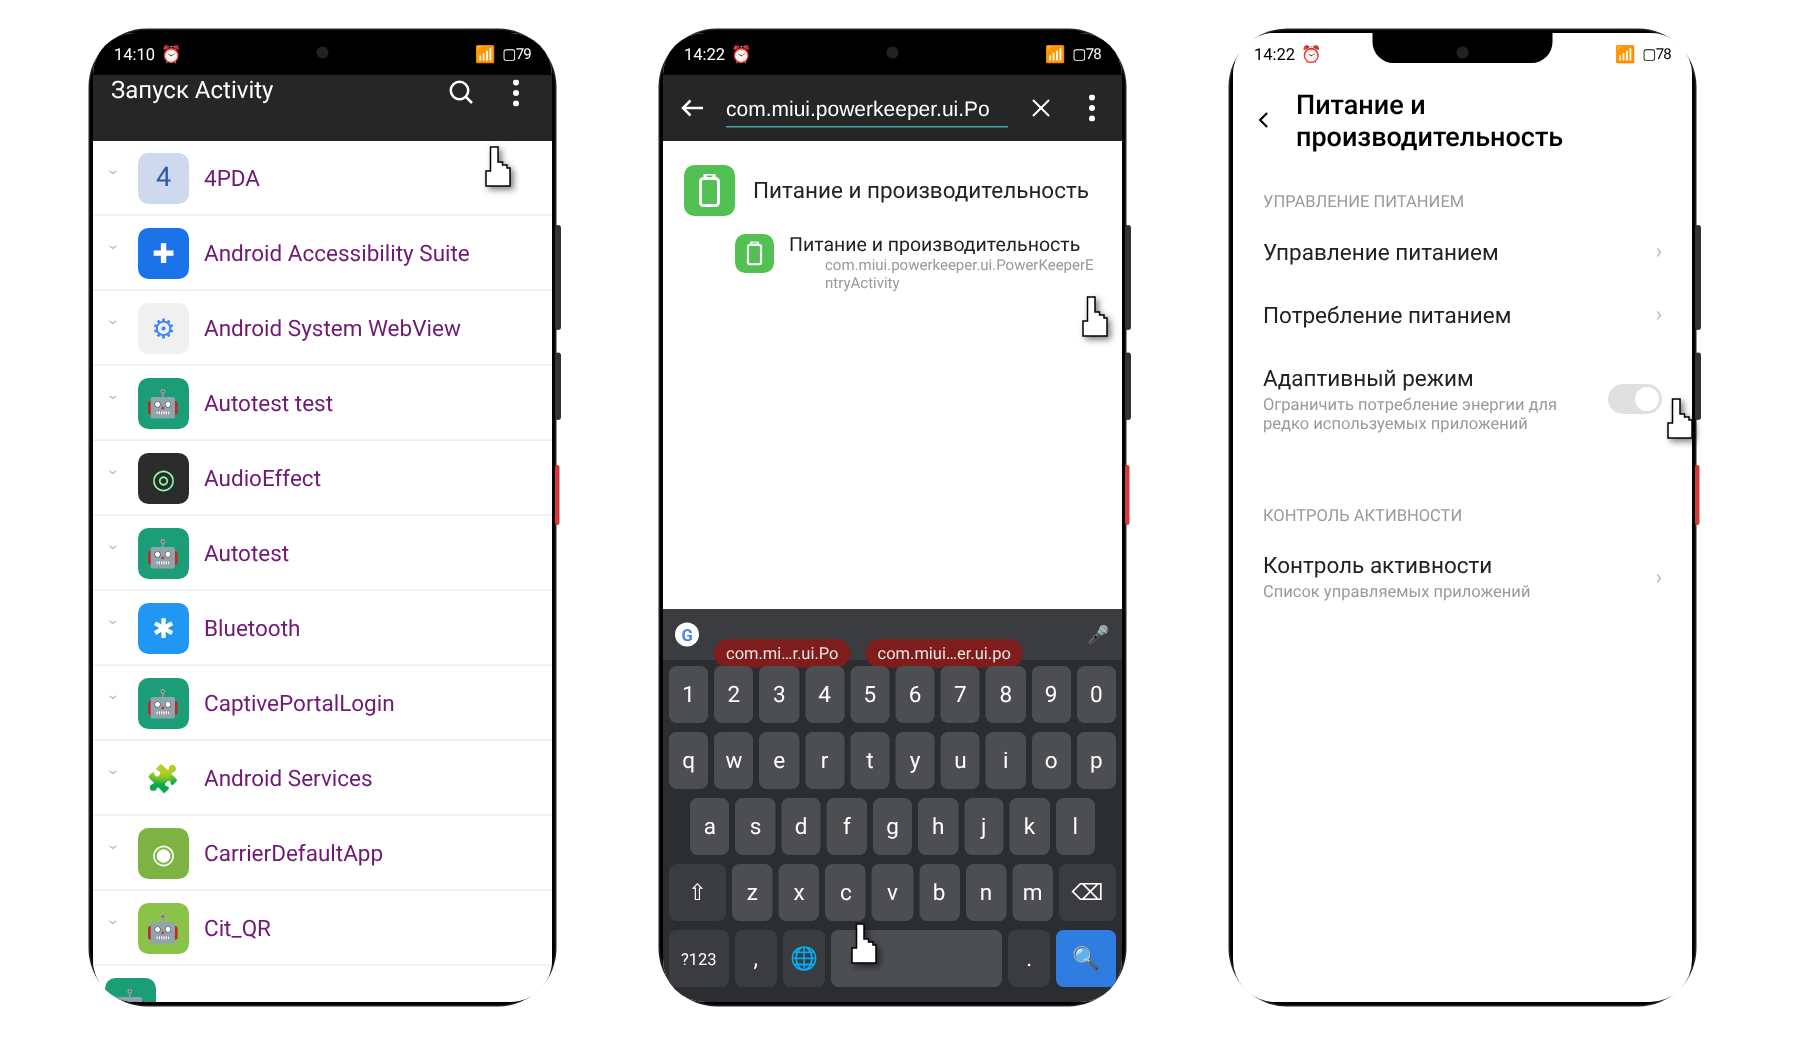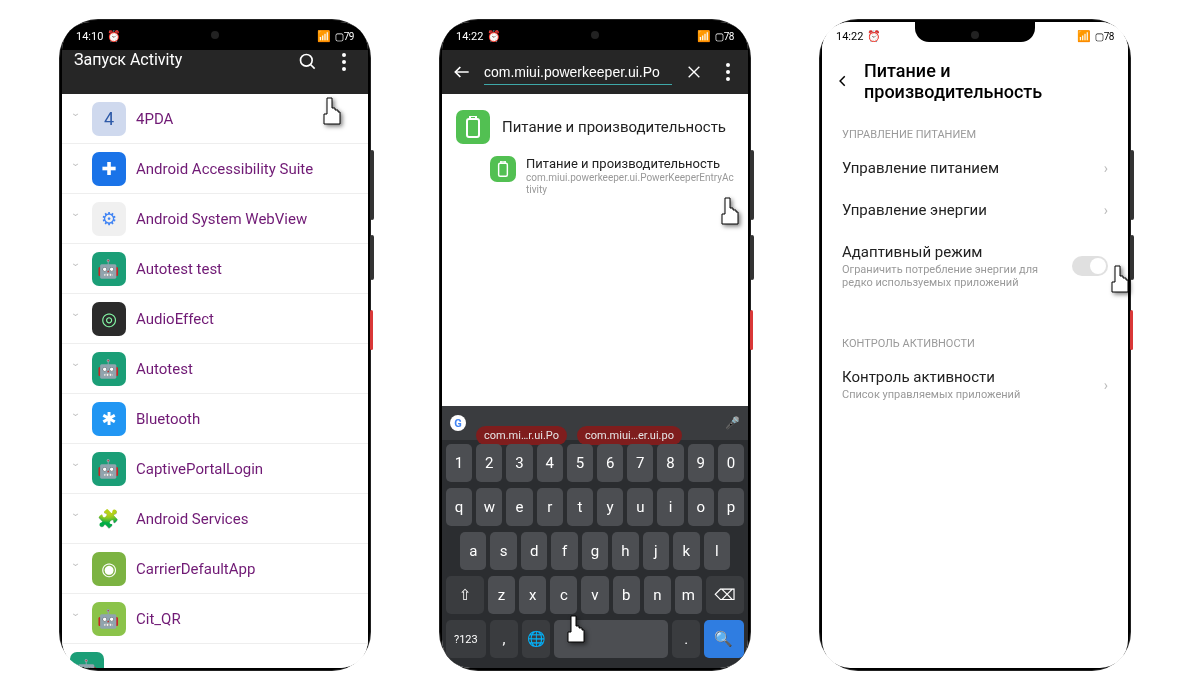--- a/index.html
+++ b/index.html
@@ -140,21 +140,21 @@
   }
   .sq-icon {
     width:34px; height:34px; border-radius:7px;
     background:#52c052;
     display:flex; align-items:center; justify-content:center;
     flex-shrink:0;
   }
   .sq-icon.small { width:26px; height:26px; }
   .result-texts { display:flex; flex-direction:column; }
   .result-title { font-size:15px; color:#222; line-height:1.2; }
-  .result-sub { font-size:11px; color:#999; line-height:1.2; }
+  .result-sub { font-size:11px; color:#999; line-height:1.2;margin-left:24px; }
   .result-activity {
     display:flex;
     align-items:flex-start;
     padding: 4px 14px 4px 48px;
     gap: 10px;
   }
   .result-activity .result-sub { font-size:10px; word-break:break-all; }
   
   .kbd-area {
     position:absolute;
@@ -499,21 +499,21 @@
     </div>
     <div class="sect-title">УПРАВЛЕНИЕ ПИТАНИЕМ</div>
     <div class="set-row">
       <div class="lab">
           <div class="t">Управление питанием</div>
         </div>
       <span class="arr">›</span>
     </div>
     <div class="set-row">
       <div class="lab">
-          <div class="t">Управление энергии</div>
+          <div class="t">Потребление питанием</div>
         </div>
       <span class="arr">›</span>
     </div>
     <div class="set-row">
       <div class="lab">
         <div class="t">Адаптивный режим</div>
         <div class="s">Ограничить потребление энергии для редко используемых приложений</div>
       </div>
       <div class="toggle"></div>
     </div>

